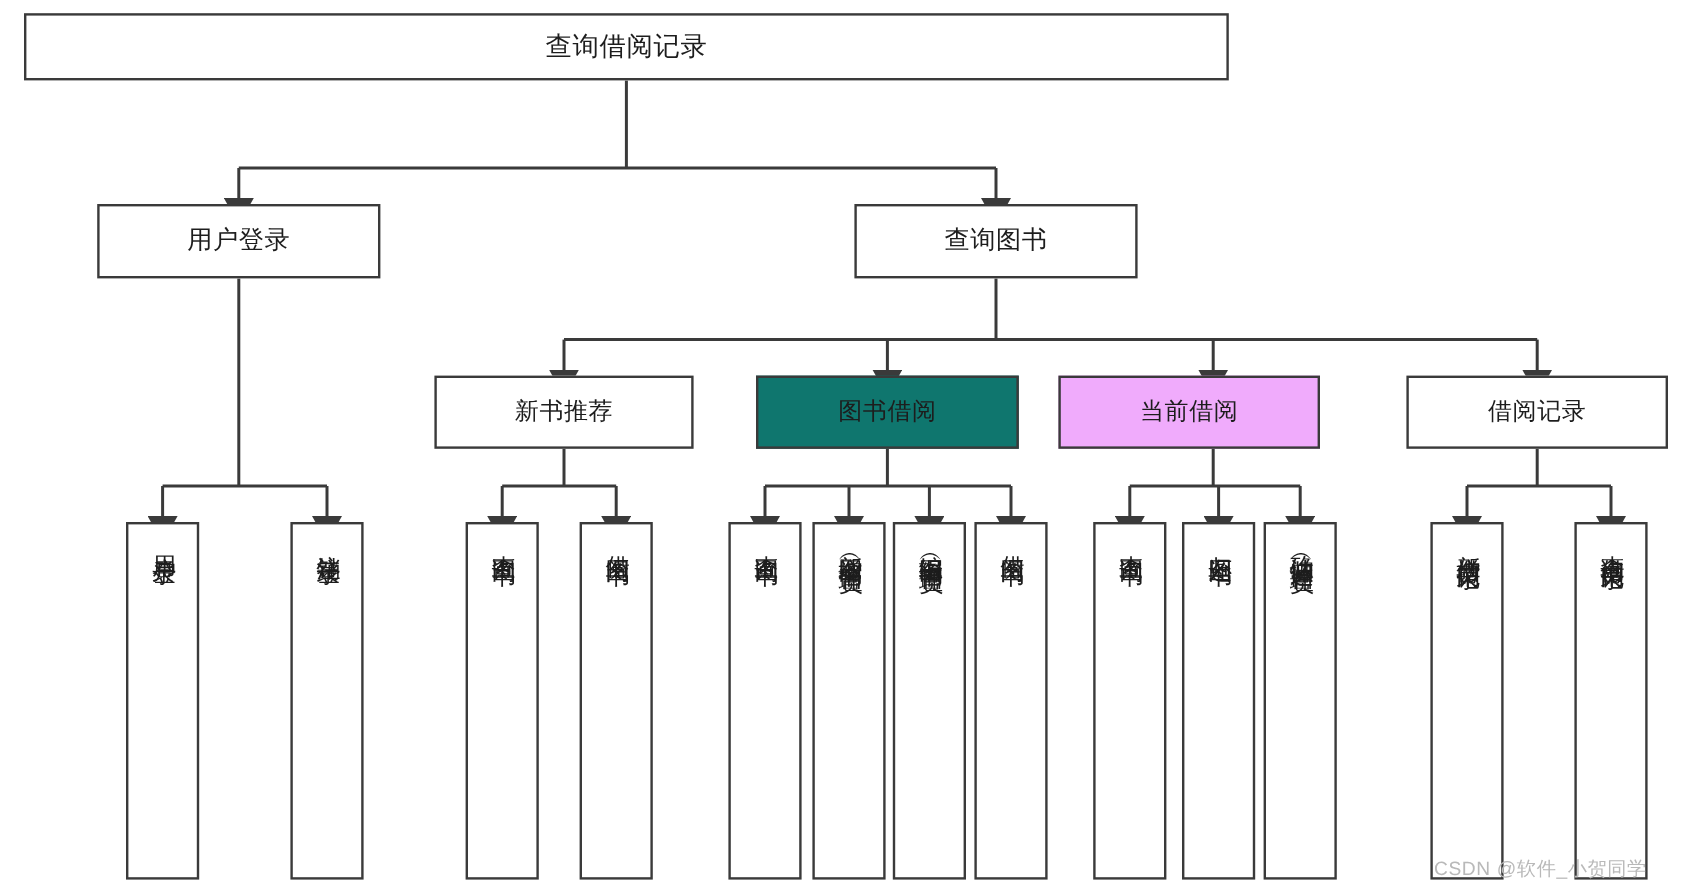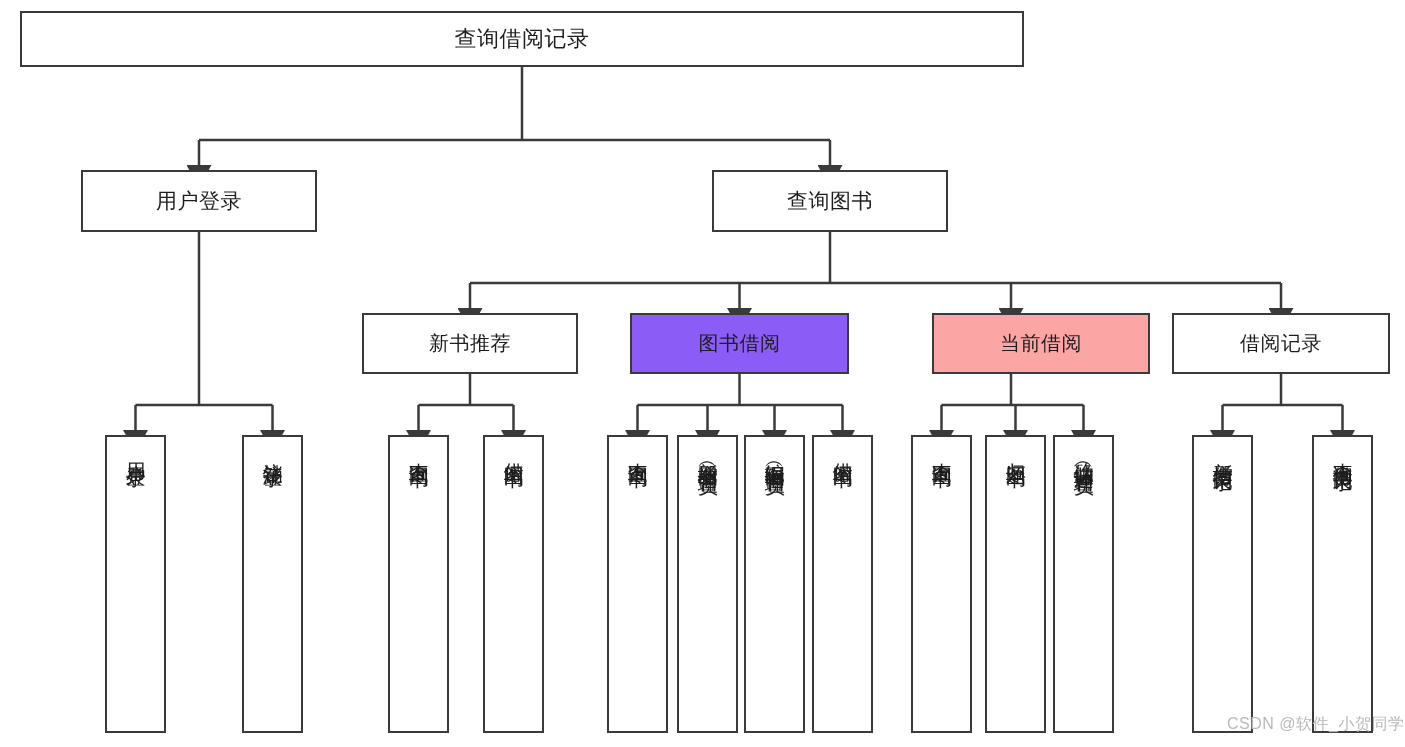--- a/index.html
+++ b/index.html
@@ -61,21 +61,20 @@
     max-height: 282px;
   }
   .watermark {
     position: absolute;
     color: #b9b9b9;
     font-size: 16px;
     letter-spacing: 0.5px;
     white-space: nowrap;
     z-index: 9;
     user-select: none;
-    margin-left: 32px;
   }
 </style>
 </head>
 <body>
 
 <div id="diagram-root">
 
   <svg id="edges-layer" viewBox="0 0 1405 747" width="1405" height="747" aria-hidden="true">
     <defs>
       <marker id="arrowhead" markerWidth="9" markerHeight="10" refX="1.2" refY="5" orient="auto" markerUnits="strokeWidth">
@@ -125,24 +124,24 @@
       </div>
       <div class="node level-1" style="left: 81px; top: 170px; width: 236px; height: 62px; border-color: rgb(58, 58, 58); background: rgb(255, 255, 255);">
         <span class="node-label" style="color: rgb(29, 29, 29);">用户登录</span>
       </div>
       <div class="node level-1" style="left: 712px; top: 170px; width: 236px; height: 62px; border-color: rgb(58, 58, 58); background: rgb(255, 255, 255);">
         <span class="node-label" style="color: rgb(29, 29, 29);">查询图书</span>
       </div>
       <div class="node level-2" style="left: 362px; top: 313px; width: 216px; height: 61px; border-color: rgb(58, 58, 58); background: rgb(255, 255, 255);">
         <span class="node-label" style="color: rgb(29, 29, 29); text-align: center;">新书推荐</span>
       </div>
-      <div class="node level-2" style="left: 630px; top: 313px; width: 219px; height: 61px; border-color: rgb(58, 58, 58); background: #8b5cf6;">
+      <div class="node level-2" style="left: 630px; top: 313px; width: 219px; height: 61px; border-color: rgb(58, 58, 58); background: #0f766e;">
         <span class="node-label" style="color: rgb(29, 29, 29);">图书借阅</span>
       </div>
-      <div class="node level-2" style="left: 932px; top: 313px; width: 218px; height: 61px; border-color: rgb(58, 58, 58); background: #fca5a5;">
+      <div class="node level-2" style="left: 882px; top: 313px; width: 218px; height: 61px; border-color: rgb(58, 58, 58); background: #f0abfc;">
         <span class="node-label" style="color: rgb(29, 29, 29);">当前借阅</span>
       </div>
       <div class="node level-2" style="left: 1172px; top: 313px; width: 218px; height: 61px; border-color: rgb(58, 58, 58); background: rgb(255, 255, 255);">
         <span class="node-label" style="color: rgb(29, 29, 29); text-align: center;">借阅记录</span>
       </div>
       <div class="node level-3 leaf" style="left: 105px; top: 435px; width: 61px; height: 298px; border-color: rgb(58, 58, 58); background: rgb(255, 255, 255);">
         <span class="node-label" style="color: rgb(29, 29, 29);">用户登录</span>
       </div>
       <div class="node level-3 leaf" style="left: 242px; top: 435px; width: 61px; height: 298px; border-color: rgb(58, 58, 58); background: rgb(255, 255, 255);">
         <span class="node-label" style="color: rgb(29, 29, 29);">注销登录</span>

